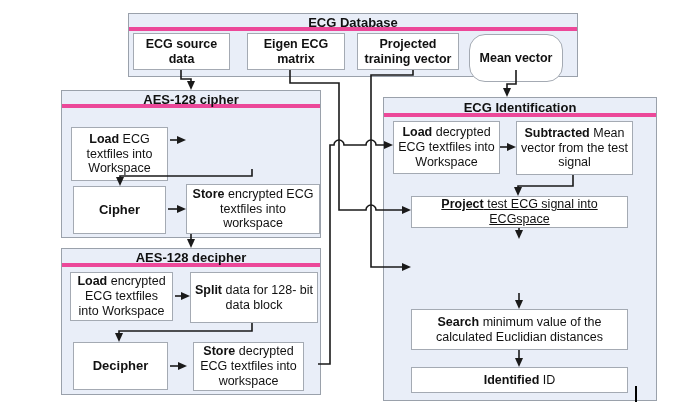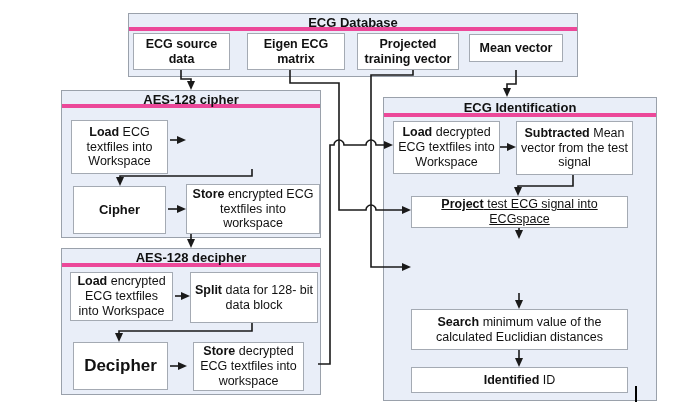--- a/index.html
+++ b/index.html
@@ -38,47 +38,47 @@
   </div>
   <div class="node toplabel" style="left:133px;top:33px;width:97px;height:37px;">
     <span>ECG source data</span>
   </div>
   <div class="node toplabel" style="left:247px;top:33px;width:98px;height:37px;">
     <span>Eigen ECG matrix</span>
   </div>
   <div class="node toplabel" style="left:357px;top:33px;width:102px;height:37px;">
     <span>Projected training vector</span>
   </div>
-  <div class="node toplabel" style="left:469px;top:34px;width:94px;height:28px;">
+  <div class="node toplabel" style="left:469px;top:34px;width:94px;height:48px;border-radius:16px;">
     <span>Mean vector</span>
   </div>
 
   <div class="section" style="left:61px;top:90px;width:260px;height:148px;">
     <div class="section-title" style="height:17px;">AES-128 cipher</div>
   </div>
-  <div class="node" style="left:71px;top:120px;width:97px;height:54px;">
+  <div class="node" style="left:71px;top:127px;width:97px;height:54px;">
     <span><b class="kw">Load</b><span> ECG textfiles into Workspace</span></span>
   </div>
   <div class="node" style="left:73px;top:186px;width:93px;height:48px;font-size:13px;">
     <span><b class="kw">Cipher</b><span></span></span>
   </div>
   <div class="node" style="left:186px;top:184px;width:134px;height:50px;">
     <span><b class="kw">Store</b><span> encrypted ECG textfiles into workspace</span></span>
   </div>
 
   <div class="section" style="left:61px;top:248px;width:260px;height:147px;">
     <div class="section-title" style="height:18px;">AES-128 decipher</div>
   </div>
   <div class="node" style="left:70px;top:272px;width:103px;height:49px;">
     <span><b class="kw">Load</b><span> encrypted ECG textfiles into Workspace</span></span>
   </div>
   <div class="node" style="left:190px;top:272px;width:128px;height:51px;">
     <span><b class="kw">Split</b><span> data for 128- bit data block</span></span>
   </div>
-  <div class="node" style="left:73px;top:342px;width:95px;height:48px;font-size:17px;">
+  <div class="node" style="left:73px;top:342px;width:95px;height:48px;font-size:13px;">
     <span><b class="kw">Decipher</b><span></span></span>
   </div>
   <div class="node" style="left:193px;top:342px;width:111px;height:49px;">
     <span><b class="kw">Store</b><span> decrypted ECG textfiles into workspace</span></span>
   </div>
 
   <div class="section" style="left:383px;top:97px;width:274px;height:304px;">
     <div class="section-title" style="height:19px;padding-top:2px;">ECG Identification</div>
   </div>
   <div class="node" style="left:393px;top:121px;width:107px;height:53px;">

